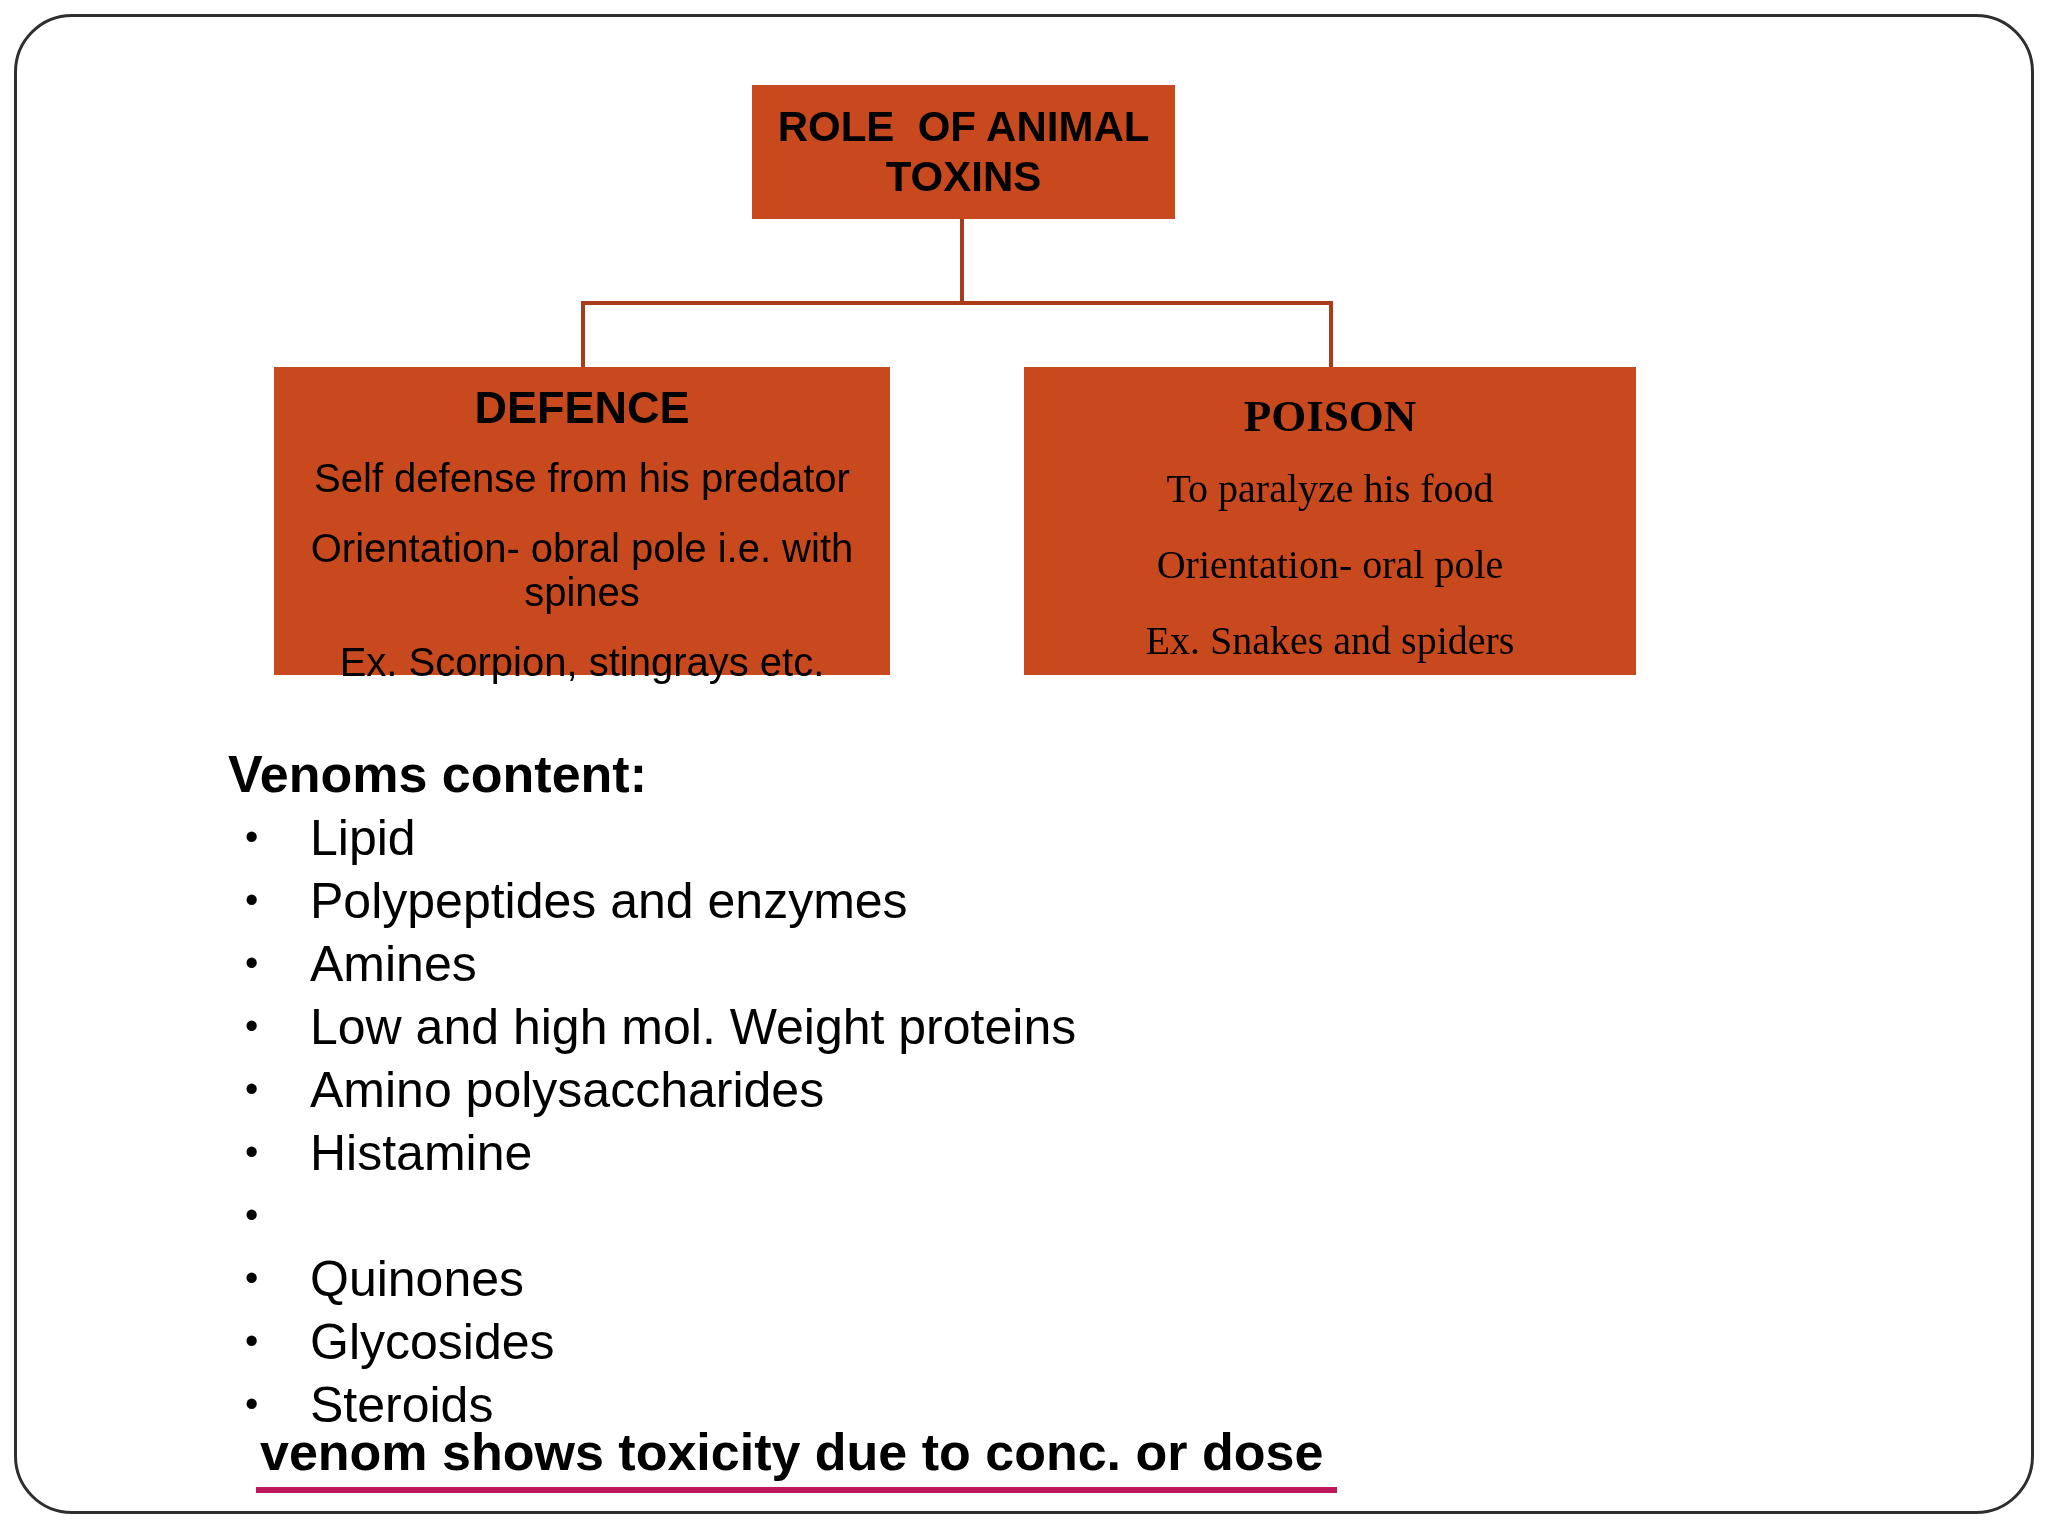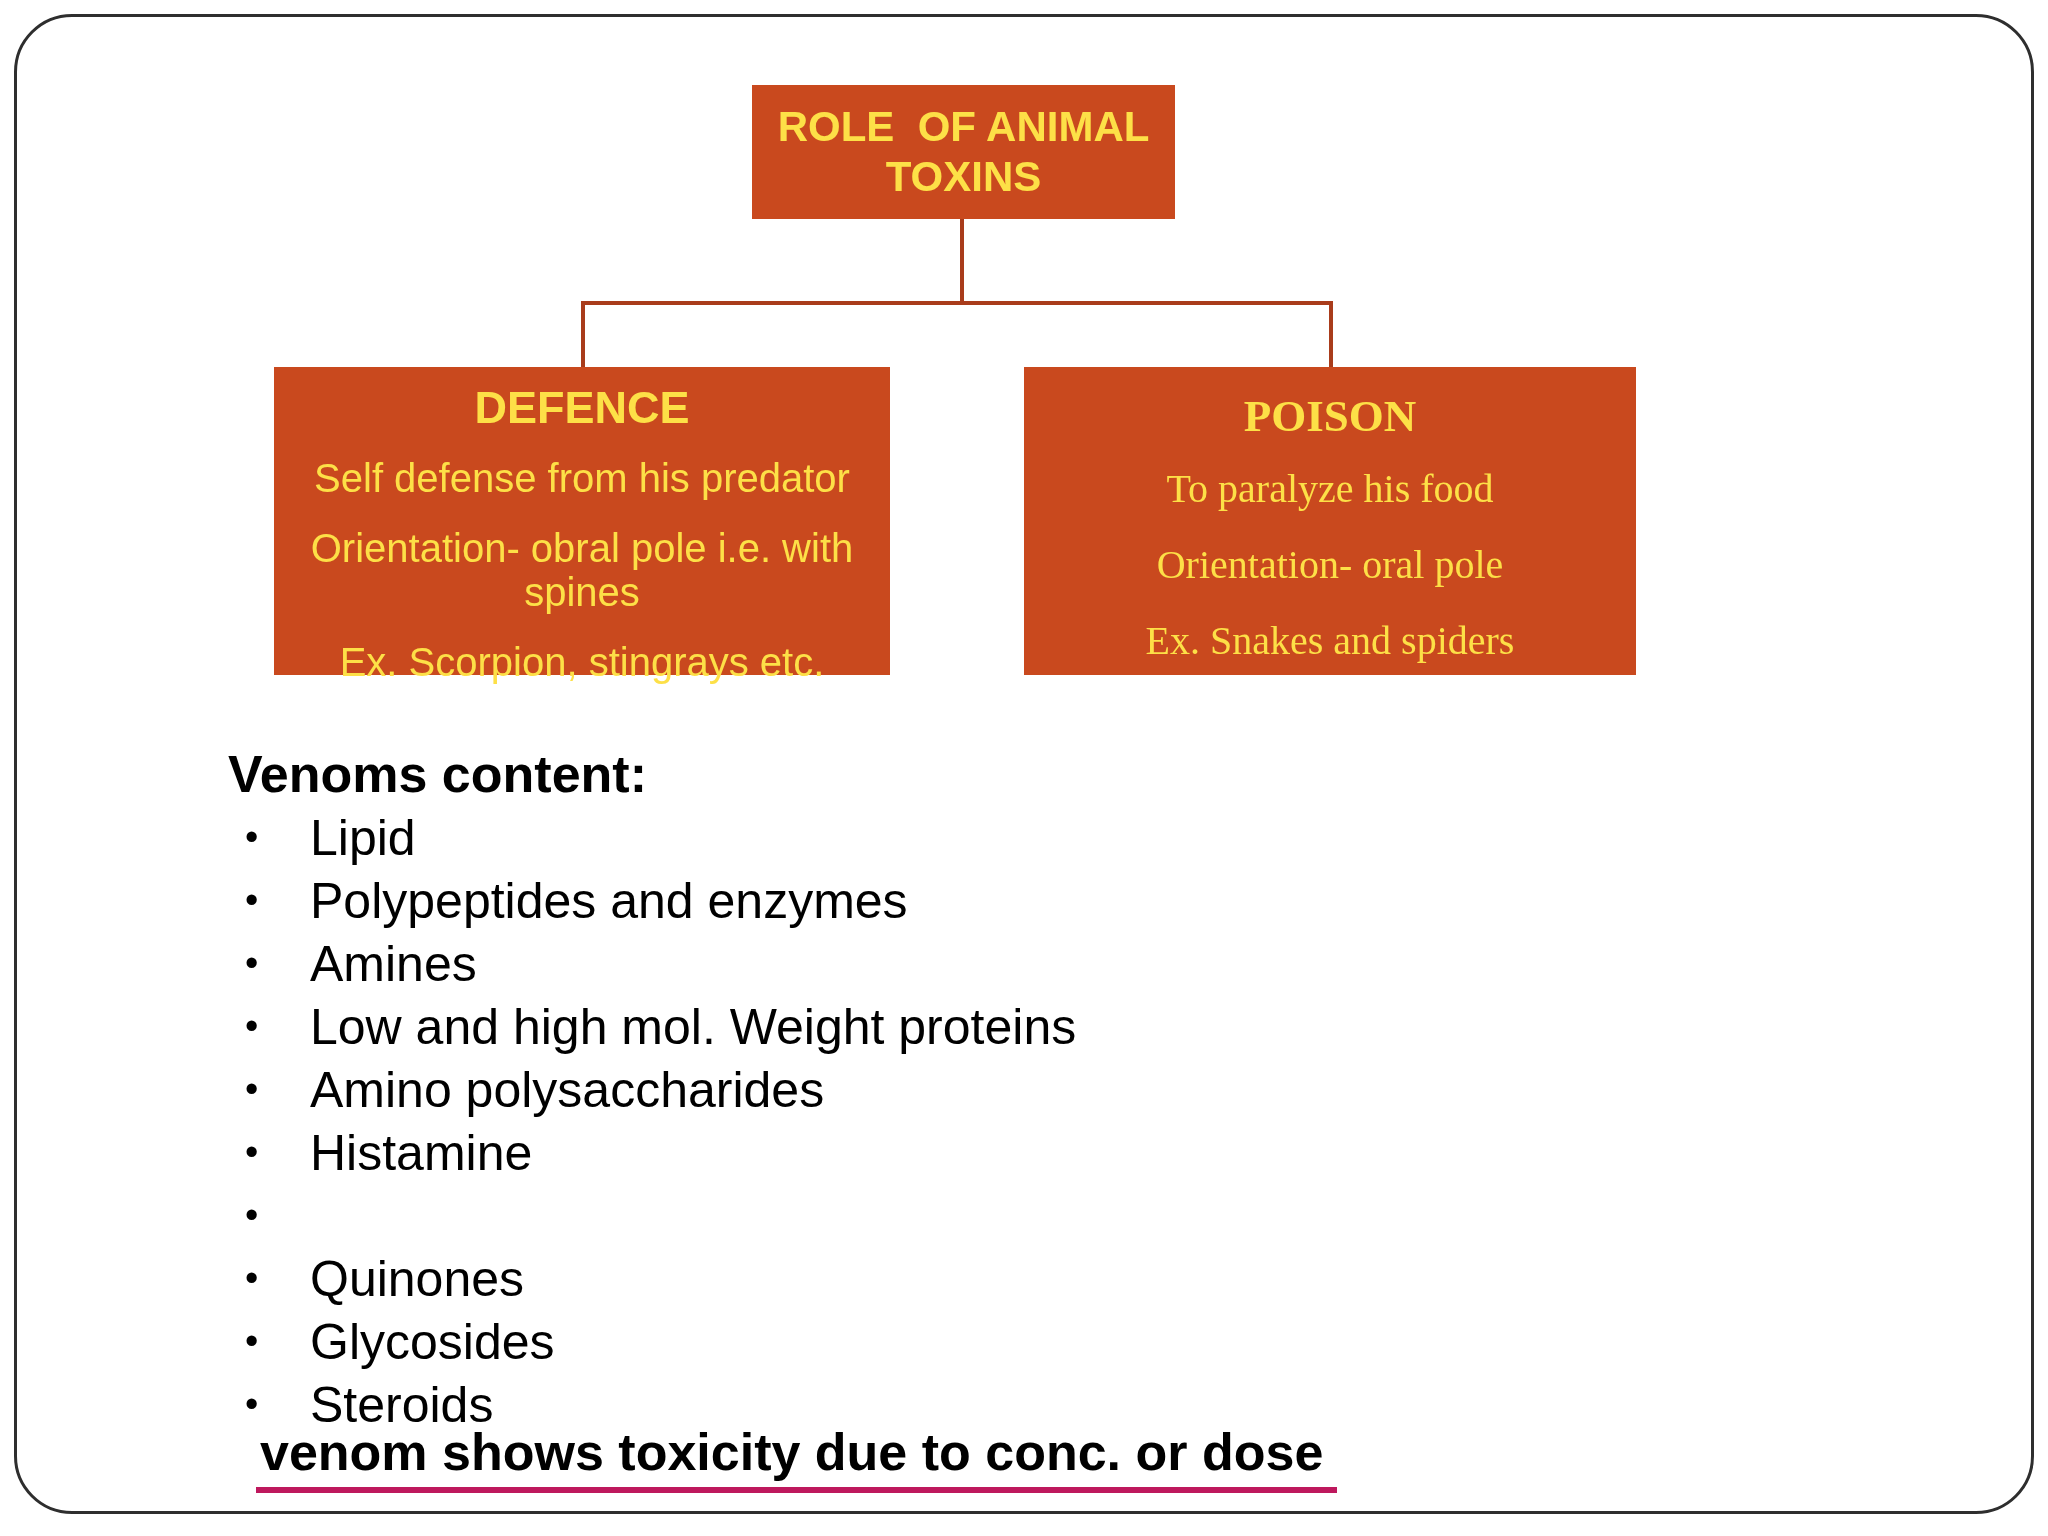--- a/index.html
+++ b/index.html
@@ -15,21 +15,21 @@
     position: absolute;
     left: 14px; top: 14px;
     width: 2020px; height: 1500px;
     border: 3px solid #2e2e2e;
     border-radius: 58px;
     background: transparent;
   }
   .node {
     position: absolute;
     background: #C9491E;
-    color: #fde047;
+    color: #000000;
     text-align: center;
   }
   .title-box {
     left: 752px; top: 85px;
     width: 423px; height: 134px;
     display: flex; align-items: center; justify-content: center;
     font-weight: bold;
     font-size: 42px;
     line-height: 1.18;
     white-space: pre-wrap;

